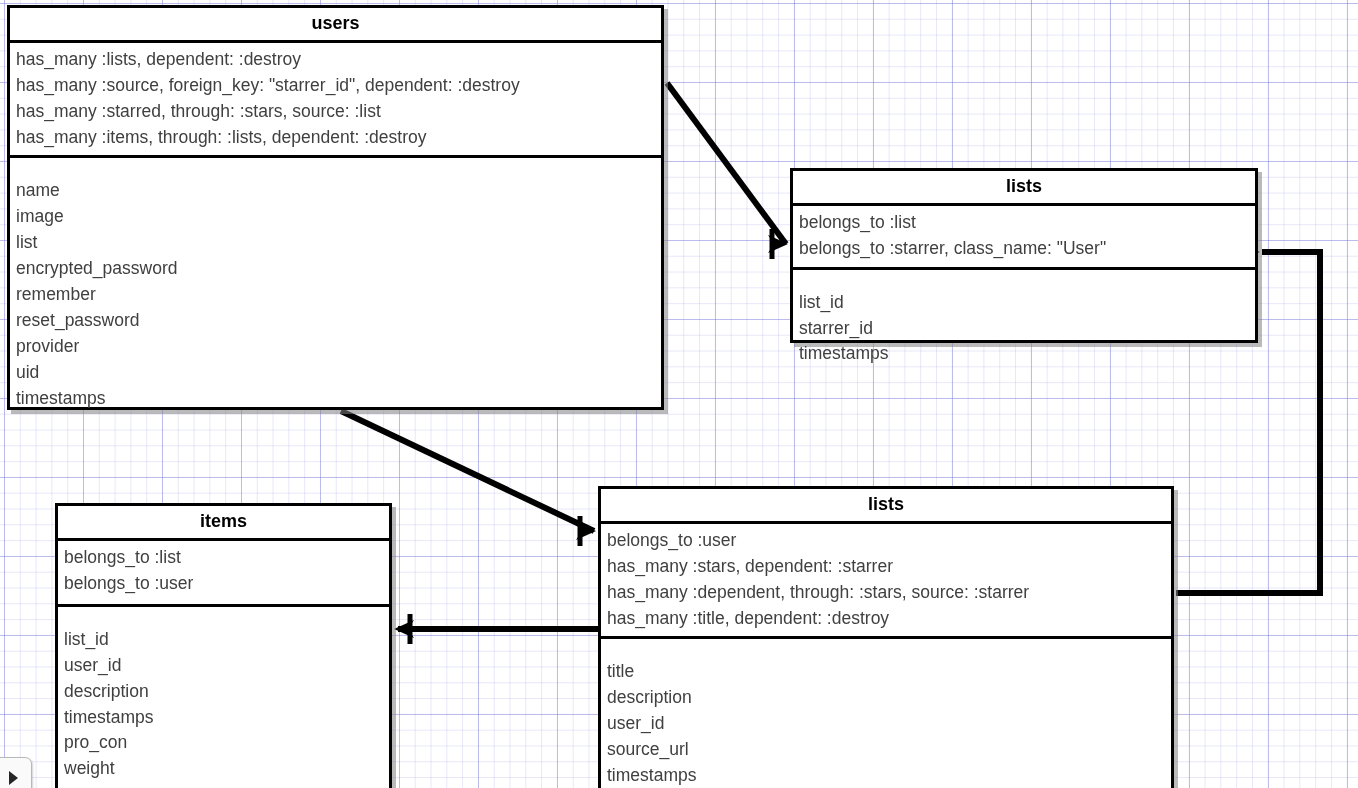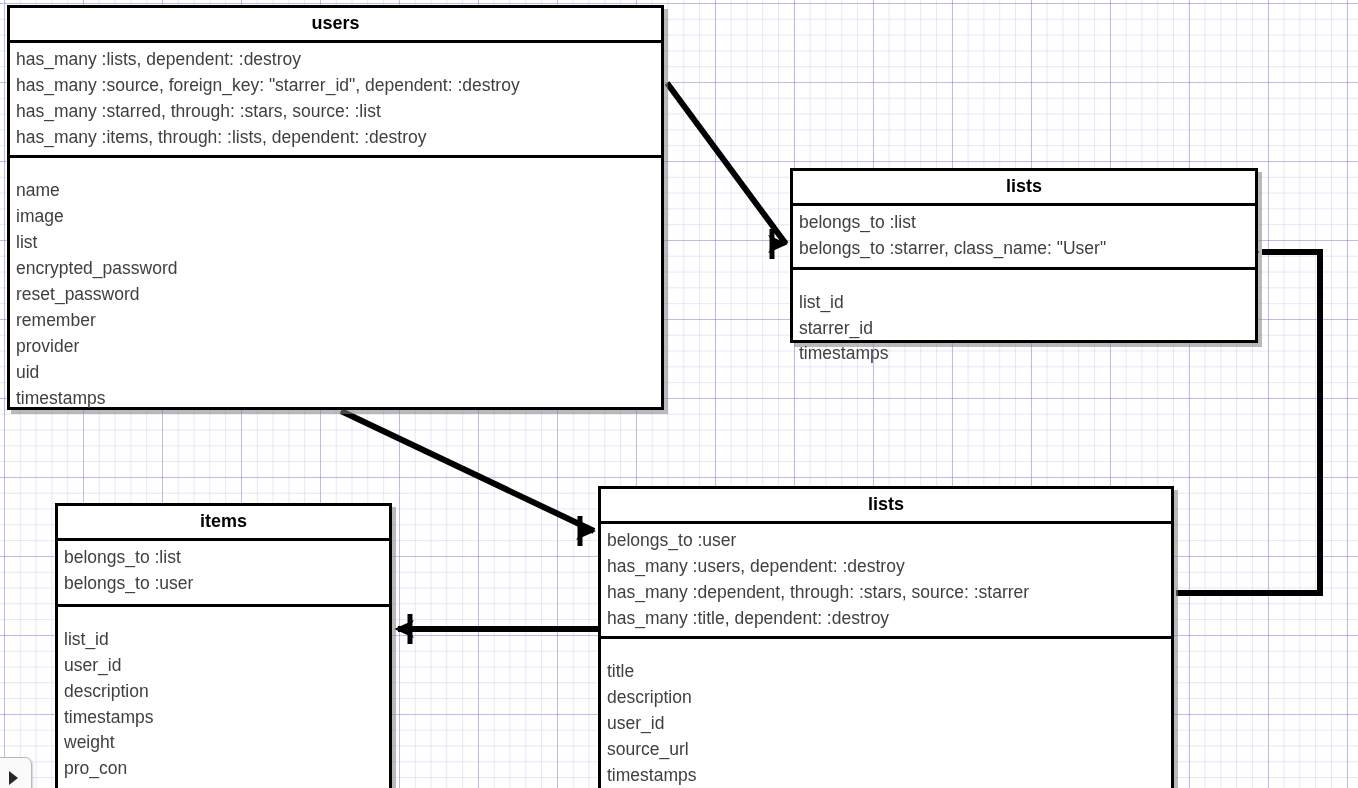--- a/index.html
+++ b/index.html
@@ -144,22 +144,22 @@
       <div class="line">has_many :lists, dependent: :destroy</div>
       <div class="line">has_many :source, foreign_key: "starrer_id", dependent: :destroy</div>
       <div class="line">has_many :starred, through: :stars, source: :list</div>
       <div class="line">has_many :items, through: :lists, dependent: :destroy</div>
     </div>
     <div class="ent-attrs">
       <div class="line">name</div>
       <div class="line">image</div>
       <div class="line">list</div>
       <div class="line">encrypted_password</div>
+      <div class="line">remember</div>
       <div class="line">reset_password</div>
-      <div class="line">remember</div>
       <div class="line">provider</div>
       <div class="line">uid</div>
       <div class="line">timestamps</div>
     </div>
   </div>
 
   <div class="entity" id="ent-stars">
     <div class="ent-title">lists</div>
     <div class="ent-assoc">
       <div class="line">belongs_to :list</div>
@@ -169,21 +169,21 @@
       <div class="line">list_id</div>
       <div class="line">starrer_id</div>
       <div class="line">timestamps</div>
     </div>
   </div>
 
   <div class="entity" id="ent-lists">
     <div class="ent-title">lists</div>
     <div class="ent-assoc">
       <div class="line">belongs_to :user</div>
-      <div class="line">has_many :users, dependent: :destroy</div>
+      <div class="line">has_many :stars, dependent: :starrer</div>
       <div class="line">has_many :dependent, through: :stars, source: :starrer</div>
       <div class="line">has_many :title, dependent: :destroy</div>
     </div>
     <div class="ent-attrs">
       <div class="line">title</div>
       <div class="line">description</div>
       <div class="line">user_id</div>
       <div class="line">source_url</div>
       <div class="line">timestamps</div>
     </div>
@@ -193,22 +193,22 @@
     <div class="ent-title">items</div>
     <div class="ent-assoc">
       <div class="line">belongs_to :list</div>
       <div class="line">belongs_to :user</div>
     </div>
     <div class="ent-attrs">
       <div class="line">list_id</div>
       <div class="line">user_id</div>
       <div class="line">description</div>
       <div class="line">timestamps</div>
+      <div class="line">pro_con</div>
       <div class="line">weight</div>
-      <div class="line">pro_con</div>
     </div>
   </div>
 
   <div id="panel-handle">
     <div class="tri"></div>
   </div>
 
 </div>
 
 </body></html>

